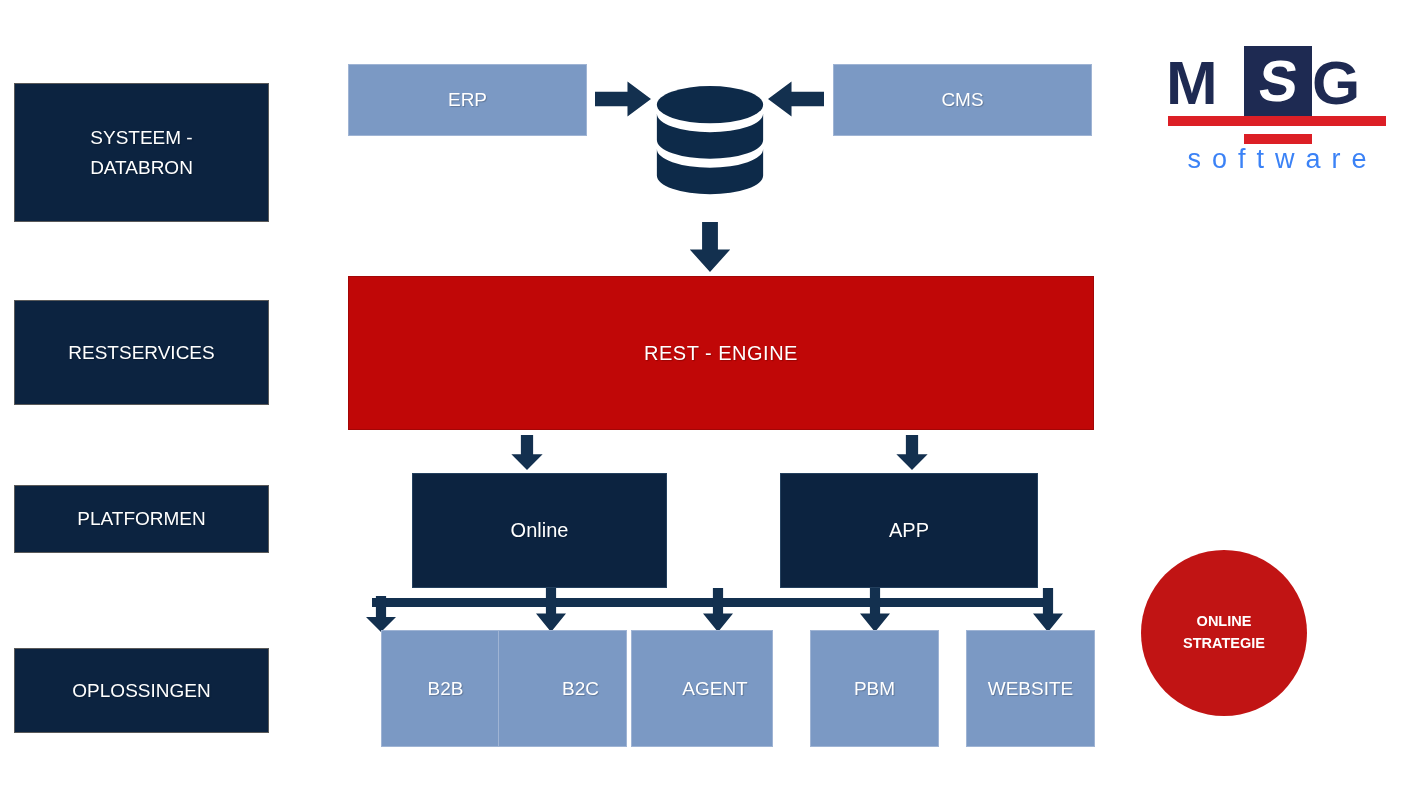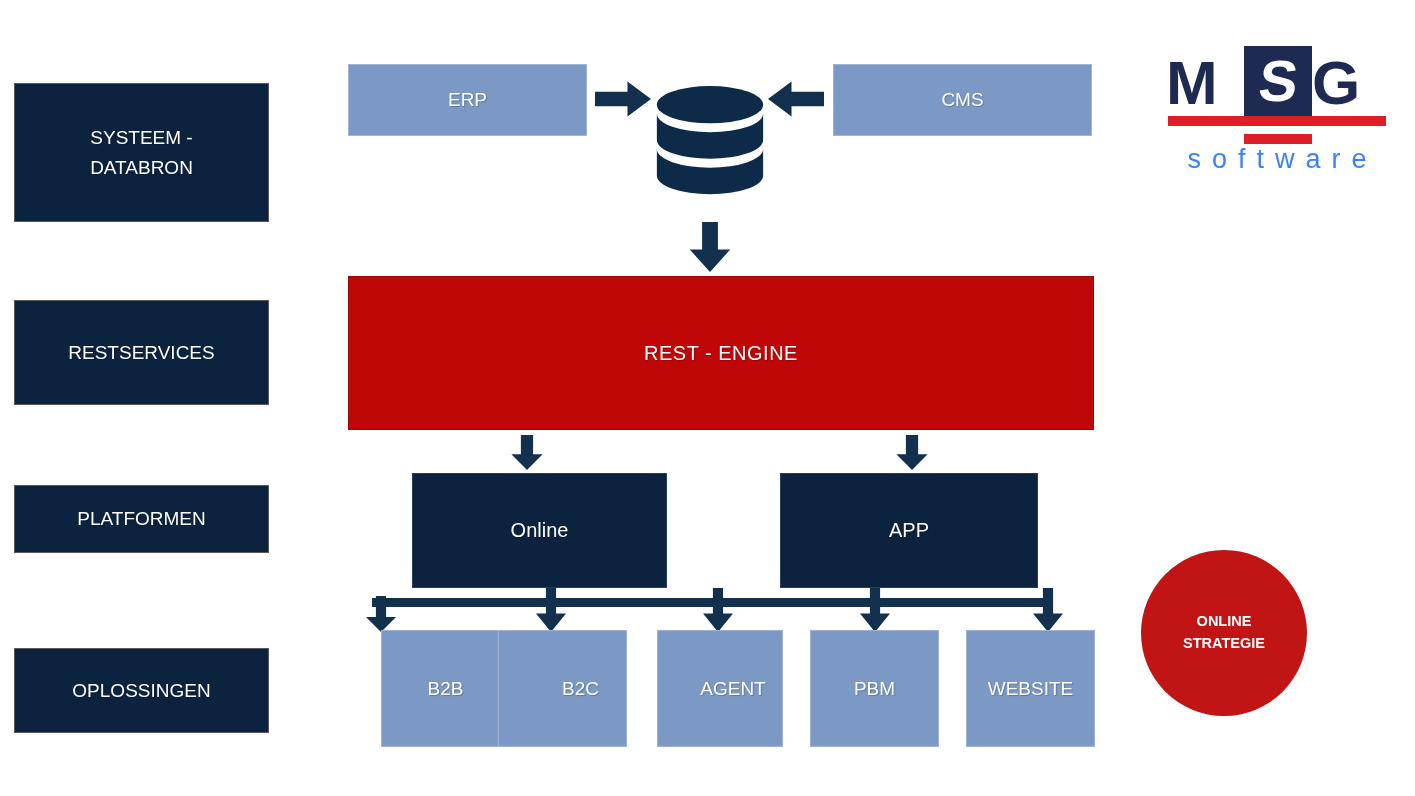--- a/index.html
+++ b/index.html
@@ -52,21 +52,21 @@
   .ba-1{left:366px;top:596px;height:36px;}
   .ba-2{left:536px;top:588px;height:44px;}
   .ba-3{left:703px;top:588px;height:44px;}
   .ba-4{left:860px;top:588px;height:44px;}
   .ba-5{left:1033px;top:588px;height:44px;}
 
   
   .sol{top:630px;height:117px;}
   .sol-1{left:345px;width:129px;margin-left:36px;}
   .sol-2{left:498px;width:129px;padding-left:36px;}
-  .sol-3{left:657px;width:126px;padding-left:26px;}
+  .sol-3{left:631px;width:142px;padding-left:26px;}
   .sol-4{left:810px;width:129px;}
   .sol-5{left:966px;width:129px;}
 
   
   .badge{position:absolute;left:1141px;top:550px;width:166px;height:166px;border-radius:50%;
          background:#c11414;color:#ffffff;display:flex;align-items:center;justify-content:center;
          text-align:center;font-size:14.5px;font-weight:bold;line-height:1.5;white-space:pre-line;}
 
   
   .logo{position:absolute;left:1168px;top:46px;width:220px;height:126px;}

